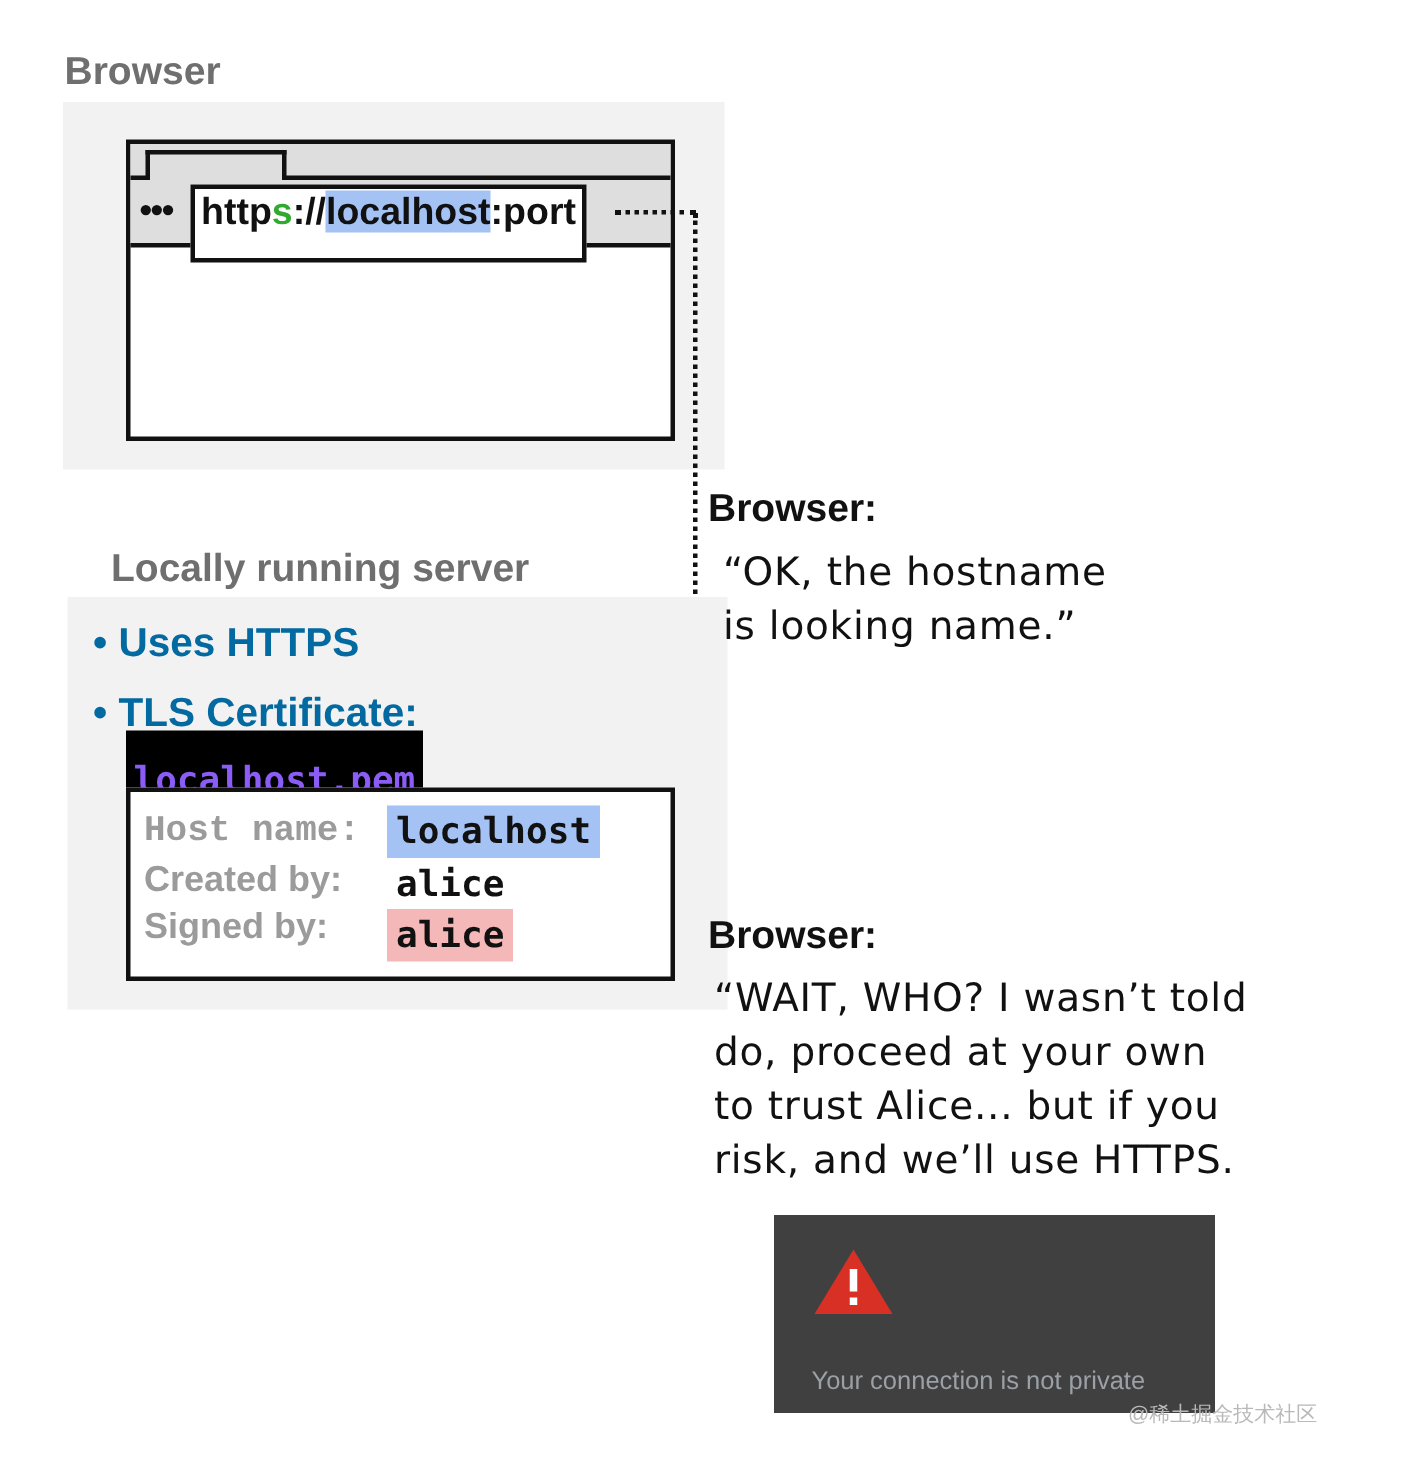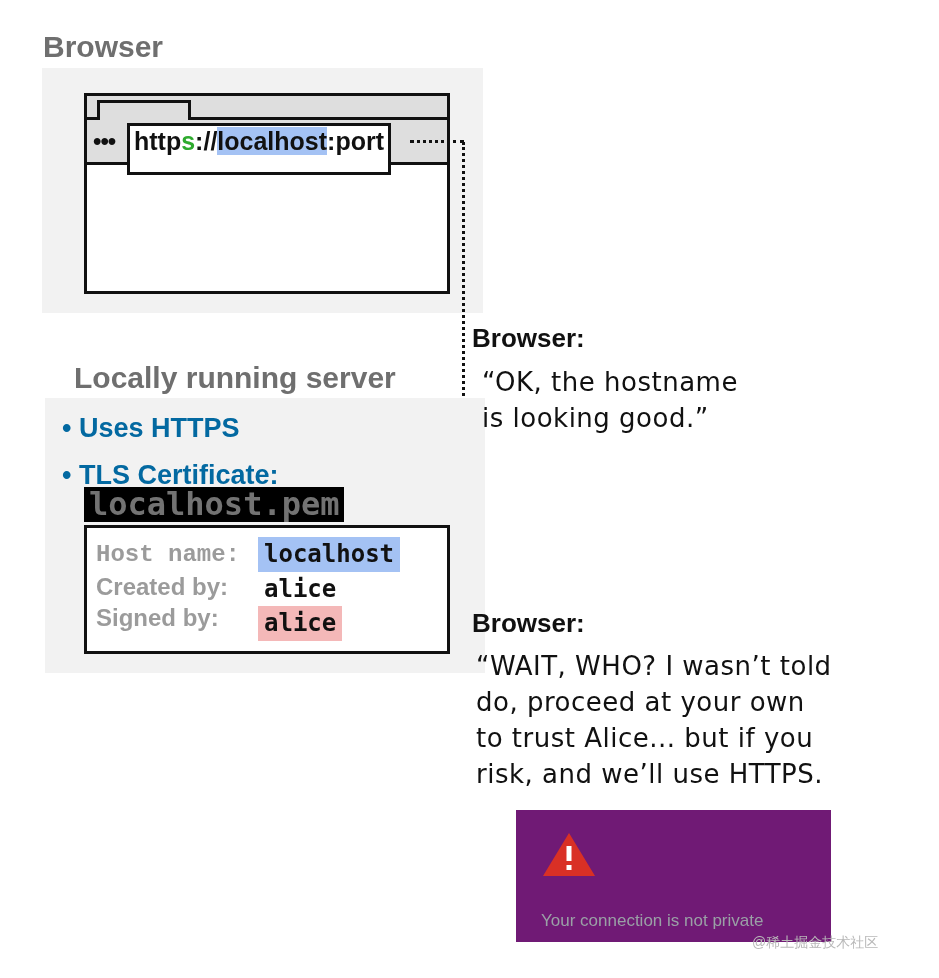--- a/index.html
+++ b/index.html
@@ -5,21 +5,21 @@
   html, body { margin: 0; padding: 0; }
   body {
     width: 939px; height: 978px; position: relative; overflow: hidden;
     background: #ffffff;
     font-family: "Liberation Sans", sans-serif;
   }
   .abs { position: absolute; }
 
   .section-title {
     font-family: "Liberation Sans", sans-serif;
-    font-weight: bold; color: #6f6f6f; font-size: 30px; line-height: 30px;
+    font-weight: bold; color: #6f6f6f; font-size: 26px; line-height: 30px;
     white-space: nowrap;
   }
   .panel { background: #f2f2f2; }
 
   
   .bw-frame { border: 3px solid #111; background: #fff; box-sizing: border-box; }
   .tab-strip { background: #dedede; }
   .tab {
     background: #dedede; border: 3px solid #111; border-bottom: none;
     box-sizing: border-box;
@@ -35,22 +35,22 @@
 
   
   .dot-h { border-top: 3px dotted #111; height: 0; }
   .dot-v { border-left: 3px dotted #111; width: 0; }
 
   
   .bullet {
     font-weight: bold; font-size: 27px; line-height: 30px; color: #0369a1; white-space: nowrap;
   }
   .pem-label {
-    background: #000; color: #737373; font-family: "DejaVu Sans Mono", monospace;
-    font-weight: bold; font-size: 32px; line-height: 35px; padding: 0 5px; white-space: nowrap;
+    background: #000; color: #8b5cf6; font-family: "DejaVu Sans Mono", monospace;
+    font-weight: bold; font-size: 24px; line-height: 35px; padding: 16px 5px; white-space: nowrap;
   }
   .cert-box { border: 3px solid #111; background: #fff; box-sizing: border-box; }
   .cert-key {
     font-weight: bold; font-size: 24px; line-height: 30px; color: #9b9b9b; white-space: nowrap;
   }
   .cert-val {
     font-family: "DejaVu Sans Mono", monospace; font-weight: bold; font-size: 24px;
     line-height: 35px; color: #111; padding: 0 6px; white-space: nowrap;
   }
   .hl-blue { background: #a4c2f4; }
@@ -58,21 +58,21 @@
 
   
   .speaker { font-weight: bold; font-size: 26px; line-height: 30px; color: #111; white-space: nowrap; }
   .speech {
     font-family: "DejaVu Sans", sans-serif; font-weight: normal; font-size: 26px;
     line-height: 36px; color: #111; letter-spacing: 0.5px;
   }
   .speech div { white-space: nowrap; }
 
   
-  .warn-panel { background: #701a75; padding-left: 21px; }
+  .warn-panel { background: #404040; }
   .warn-text { color: #9aa0a6; font-size: 17px; line-height: 20px; white-space: nowrap; }
   .watermark { color: #b9b9b9; font-size: 14px; line-height: 20px; white-space: nowrap; }
 </style>
 </head>
 <body>
 
 <div class="abs section-title" style="left:43px; top:32px;">Browser</div>
 
 <div class="abs panel" style="left:42px; top:68px; width:441px; height:245px;"></div>
 
@@ -113,21 +113,21 @@
 
 <div class="abs cert-key" style="left:96px; top:572px;">Created by:</div>
 <div class="abs cert-val" style="left:258px; top:572px;">alice</div>
 
 <div class="abs cert-key" style="left:96px; top:603px;">Signed by:</div>
 <div class="abs cert-val hl-pink" style="left:258px; top:606px;">alice</div>
 
 <div class="abs speaker" style="left:472px; top:323px;">Browser:</div>
 <div class="abs speech" style="left:470px; top:364px;margin-left:12px;">
   <div>“OK, the hostname</div>
-  <div>is looking good.”</div>
+  <div>is looking name.”</div>
 </div>
 
 <div class="abs speaker" style="left:472px; top:608px;">Browser:</div>
 <div class="abs speech" style="left:476px; top:648px;">
   <div>“WAIT, WHO? I wasn’t told</div>
   <div>do, proceed at your own</div>
   <div>to trust Alice... but if you</div>
   <div>risk, and we’ll use HTTPS.</div>
 </div>
 

